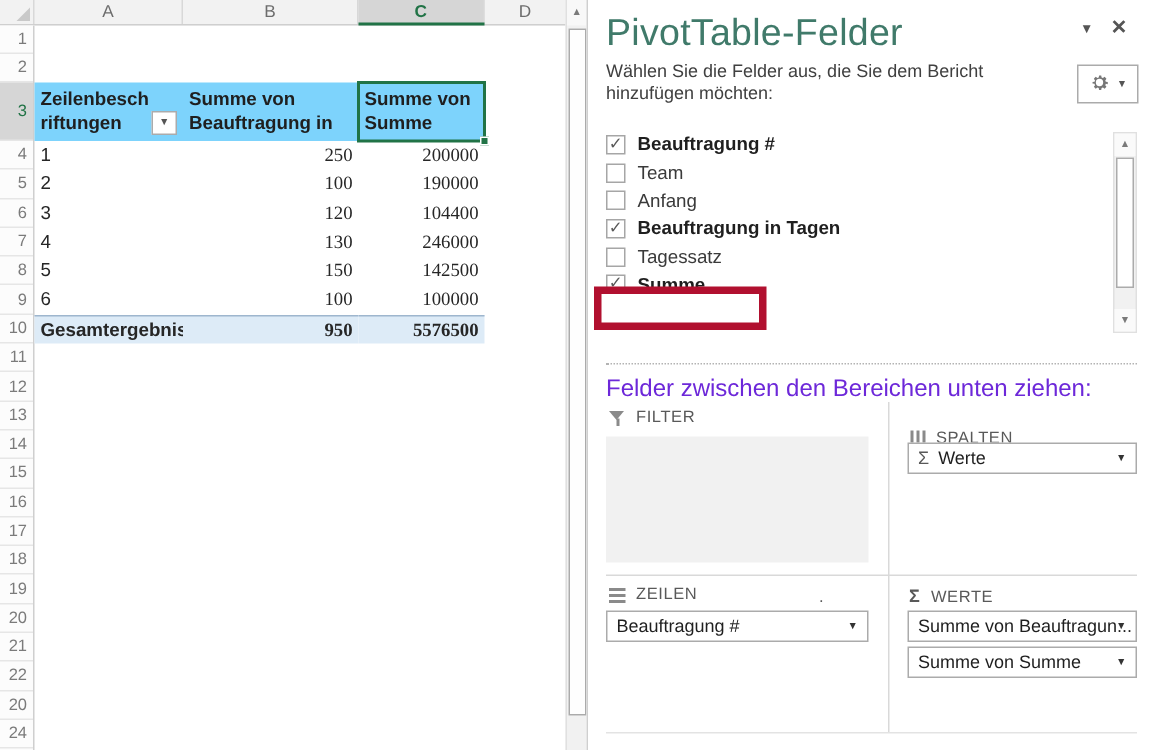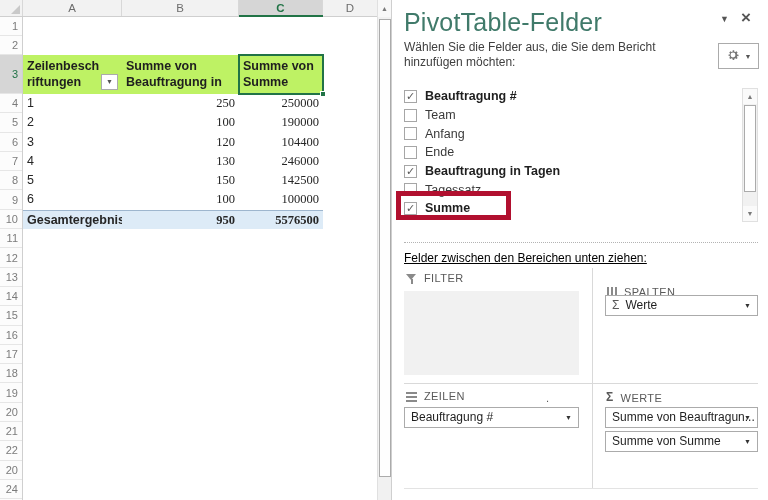--- a/index.html
+++ b/index.html
@@ -20,21 +20,21 @@
   .rn.h19{height:19px;}
   .rn.h39{height:39px;background:#d6d6d6;color:#217346;}
 
   #pivot{position:absolute;left:23px;top:17px;width:300px;}
   .prow{display:flex;}
   .prow .ca{width:99px;}
   .prow .cb{width:117px;}
   .prow .cc{width:84px;}
   .spacer{height:19px;}
   .hdr-row{height:39px;}
-  .hdr-row > div{background:#bef264;font-weight:bold;font-size:12.5px;line-height:16px;padding:3px 3px 2px 4px;color:#1f1f1f;position:relative;overflow:hidden;}
+  .hdr-row > div{background:#7dd3fc;font-weight:bold;font-size:12.5px;line-height:16px;padding:3px 3px 2px 4px;color:#1f1f1f;position:relative;overflow:hidden;}
   .hdr-row .ca{overflow-wrap:anywhere;padding-right:22px;}
   .drow{height:19.3px;}
   .drow > div{font-size:12.5px;line-height:19.3px;overflow:hidden;white-space:nowrap;}
   .drow .ca{padding-left:4px;text-align:left;}
   .drow .cb,.drow .cc{padding-right:4px;text-align:right;font-family:Liberation Serif, serif;}
   .trow > div{background:#ddebf7;font-weight:bold;border-top:1px solid #9eb6ce;}
   .filter-btn{position:absolute;right:4px;bottom:4px;width:17px;height:16px;background:#fff;border:1px solid #ababab;display:flex;align-items:center;justify-content:center;color:#555;font-size:7px;cursor:pointer;}
   #sel-c3{position:absolute;left:238px;top:54px;width:86px;height:41px;border:2px solid #217346;pointer-events:none;}
   #sel-c3 .handle{position:absolute;right:-4px;bottom:-4px;width:6px;height:6px;background:#217346;border:1px solid #fff;}
 
@@ -58,21 +58,21 @@
   .flabel{font-size:12.5px;color:#3a3a3a;white-space:nowrap;}
   .fitem.checked .flabel{font-weight:bold;color:#1f1f1f;}
   #red-box{position:absolute;left:4px;top:191px;width:115px;height:29px;border:5px solid #b1102f;pointer-events:none;}
 
   #list-scroll{position:absolute;left:350px;top:88px;width:16px;height:134px;background:#f1f1f1;border:1px solid #e0e0e0;}
   #list-scroll .arr{height:15px;display:flex;align-items:center;justify-content:center;font-size:7px;color:#7a7a7a;background:#fafafa;}
   #list-scroll .arr.bottom{position:absolute;bottom:0;left:0;right:0;}
   #list-scroll .thumb{position:absolute;left:1px;top:16px;width:12px;height:87px;background:#fff;border:1px solid #ababab;}
 
   #dotted-sep{position:absolute;left:12px;top:242px;width:354px;border-top:1px dotted #b3b3b3;}
-  #drag-hint{position:absolute;left:12px;top:251px;font-size:12px;color:#000000;text-decoration:underline;}
+  #drag-hint{position:absolute;left:12px;top:251px;font-size:16px;color:#6d28d9;}
 
   #v-div{position:absolute;left:200px;top:268px;width:1px;height:220px;background:#d9d9d9;}
   #h-div{position:absolute;left:12px;top:383px;width:354px;height:1px;background:#d9d9d9;}
   #b-div{position:absolute;left:12px;top:488px;width:354px;height:1px;background:#e3e3e3;}
 
   .area-label{position:absolute;display:flex;align-items:flex-end;gap:7px;font-size:11px;color:#595959;letter-spacing:.4px;}
   .funnel{position:relative;width:11px;height:11px;display:inline-block;}
   .funnel:before{content:"";position:absolute;left:0;top:1px;border-left:5.5px solid transparent;border-right:5.5px solid transparent;border-top:6px solid #8a8a8a;}
   .funnel:after{content:"";position:absolute;left:4.5px;top:6px;width:2px;height:5px;background:#8a8a8a;}
   .cols-ic{width:2px;height:11px;background:#8a8a8a;box-shadow:4px 0 0 #8a8a8a,8px 0 0 #8a8a8a;display:inline-block;margin-right:8px;}
@@ -150,21 +150,21 @@
               <span>▼</span>
             </span>
         </div>
         <div class="cb"><span>Summe von Beauftragung in</span></div>
         <div class="cc"><span>Summe von Summe</span></div>
       </div>
 
       <div class="prow drow">
         <div class="ca">1</div>
         <div class="cb">250</div>
-        <div class="cc">250000</div>
+        <div class="cc">200000</div>
       </div>
       <div class="prow drow">
         <div class="ca">2</div>
         <div class="cb">100</div>
         <div class="cc">190000</div>
       </div>
       <div class="prow drow">
         <div class="ca">3</div>
         <div class="cb">120</div>
         <div class="cc">104400</div>
@@ -229,24 +229,20 @@
         <span class="flabel">Beauftragung #</span>
       </div>
       <div class="fitem">
         <span class="cbx"></span>
         <span class="flabel">Team</span>
       </div>
       <div class="fitem">
         <span class="cbx"></span>
         <span class="flabel">Anfang</span>
       </div>
-      <div class="fitem">
-        <span class="cbx"></span>
-        <span class="flabel">Ende</span>
-      </div>
       <div class="fitem checked">
         <span class="cbx">
             <span>✓</span>
           </span>
         <span class="flabel">Beauftragung in Tagen</span>
       </div>
       <div class="fitem">
         <span class="cbx"></span>
         <span class="flabel">Tagessatz</span>
       </div>

